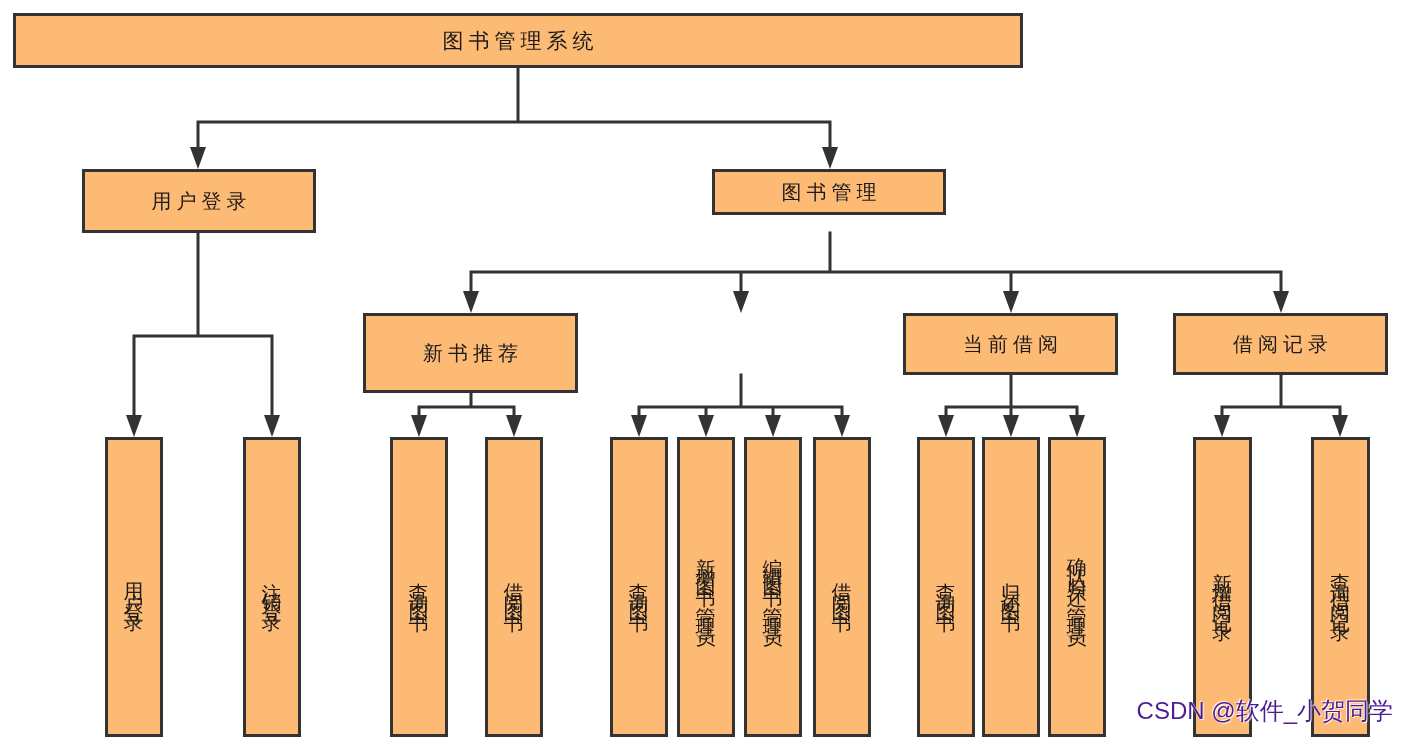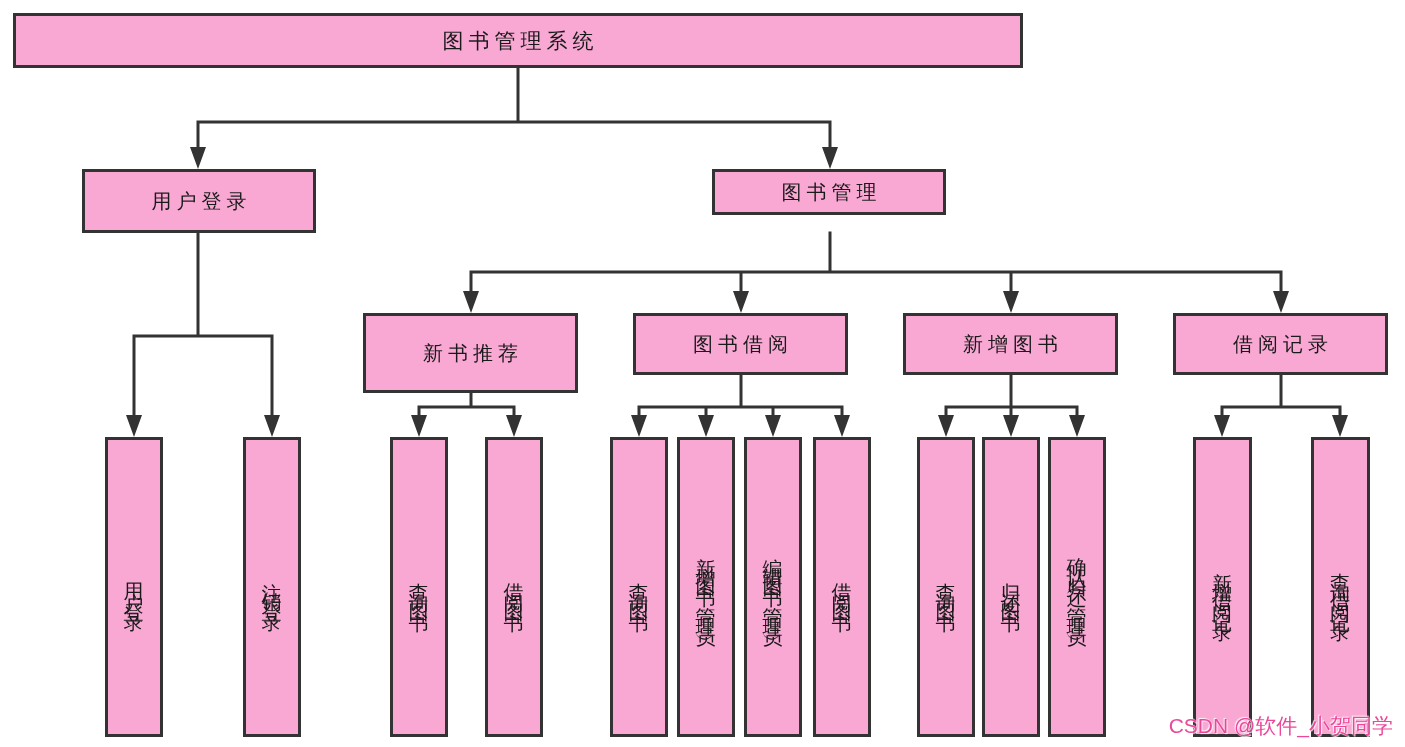--- a/index.html
+++ b/index.html
@@ -14,21 +14,21 @@
   }
   .wires {
     position: absolute;
     left: 0; top: 0;
     width: 1405px; height: 747px;
     z-index: 0;
   }
   .box {
     position: absolute;
     box-sizing: border-box;
-    background: #f9a8d4;
+    background: #fdba74;
     border: 3px solid #333333;
     display: flex;
     align-items: center;
     justify-content: center;
     z-index: 1;
   }
   .box.h span {
     font-size: 20px;
     letter-spacing: 5px;
     text-indent: 5px;
@@ -40,24 +40,24 @@
     writing-mode: vertical-rl;
     text-orientation: mixed;
     font-size: 20px;
     letter-spacing: 10px;
     line-height: 1;
     color: #1a1a1a;
   }
   .watermark {
     position: absolute;
     right: 12px;
-    bottom: 7px;
+    bottom: 20px;
     z-index: 2;
-    font-size: 21px;
-    color: #ec4899;
+    font-size: 24px;
+    color: #4c1d95;
     text-shadow: 1px 1px 1px rgba(255,255,255,0.9), -1px -1px 1px rgba(255,255,255,0.9);
     white-space: nowrap;
   }
 </style>
 </head>
 <body>
 
 <div class="stage">
 
   <svg class="wires" viewBox="0 0 1405 747" xmlns="http://www.w3.org/2000/svg" aria-hidden="true">
@@ -89,25 +89,22 @@
   <div class="box h" style="left:82px; top:169px; width:234px; height:64px;">
     <span>用户登录</span>
   </div>
   <div class="box h" style="left:712px; top:169px; width:234px; height:46px;">
     <span>图书管理</span>
   </div>
 
   <div class="box h" style="left:363px; top:313px; width:215px; height:80px;">
     <span>新书推荐</span>
   </div>
-  <div class="box h" style="left:633px; top:313px; width:215px; height:62px;">
-    <span>图书借阅</span>
-  </div>
   <div class="box h" style="left:903px; top:313px; width:215px; height:62px;">
-    <span>新增图书</span>
+    <span>当前借阅</span>
   </div>
   <div class="box h" style="left:1173px; top:313px; width:215px; height:62px;">
     <span>借阅记录</span>
   </div>
 
   <div class="box leaf" style="left:105px; top:437px; width:58px; height:300px;">
     <span>用户登录</span>
   </div>
   <div class="box leaf" style="left:243px; top:437px; width:58px; height:300px;">
     <span>注销登录</span>

